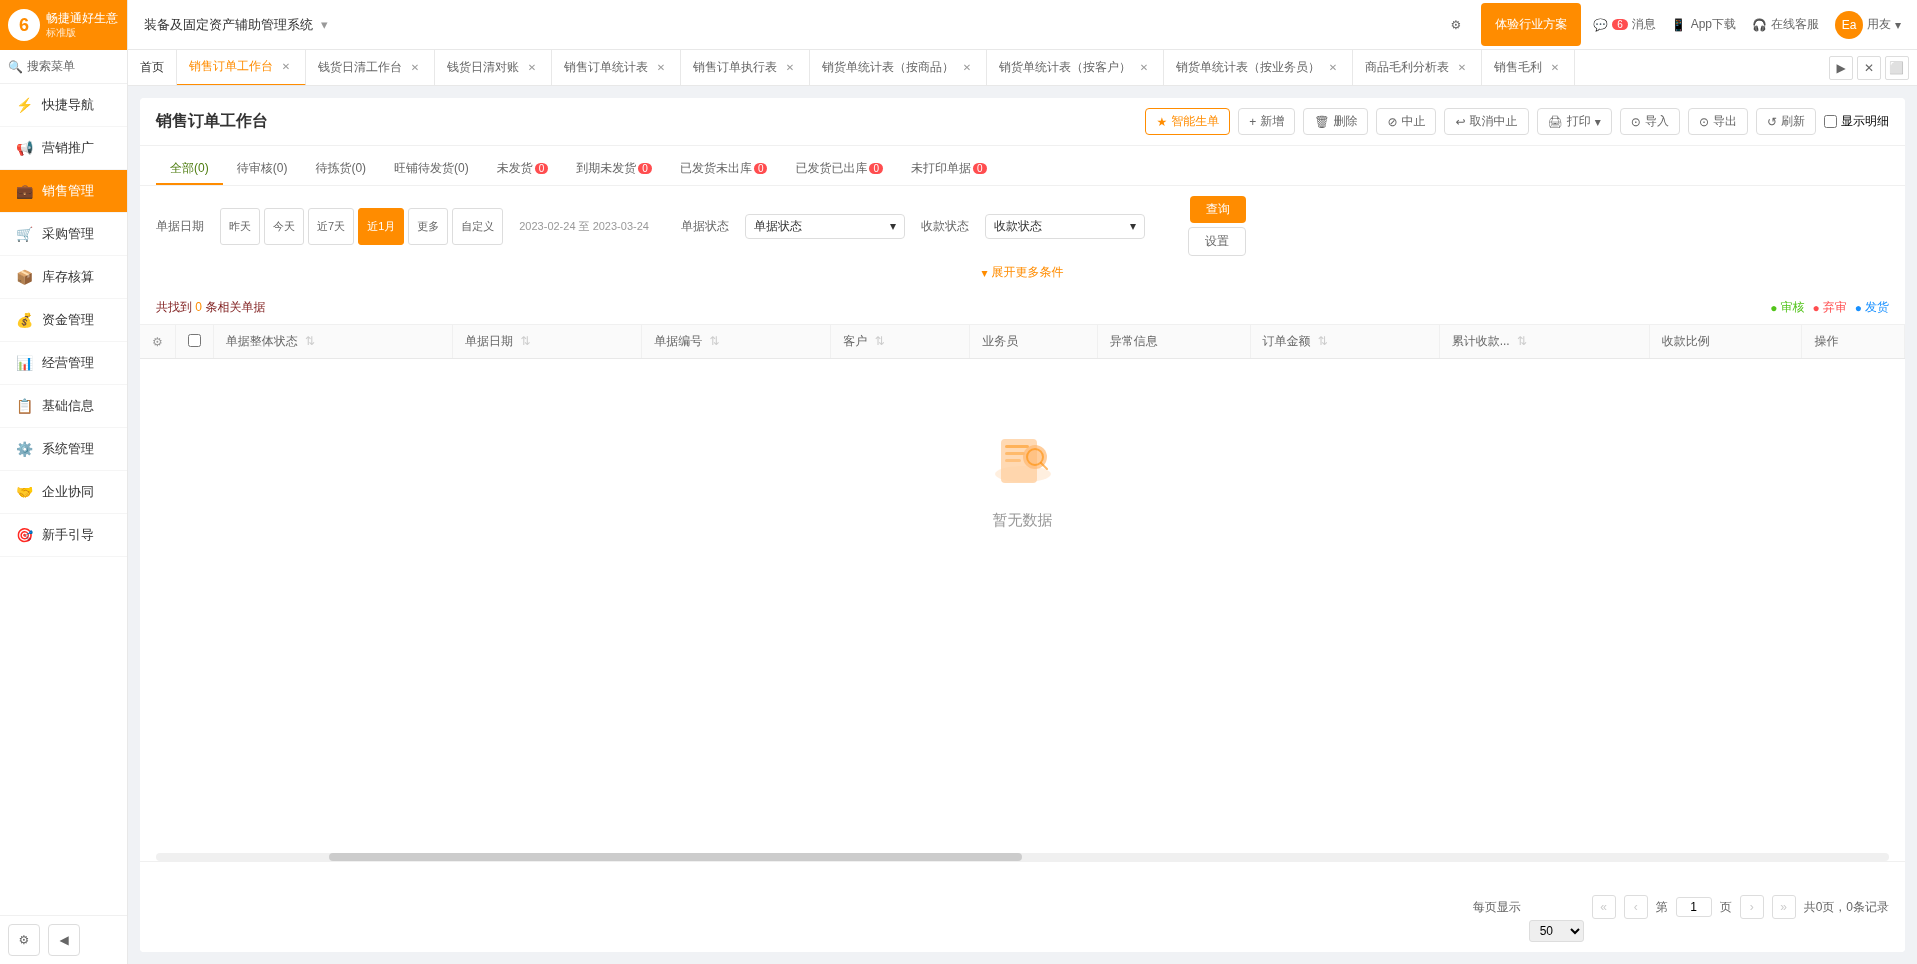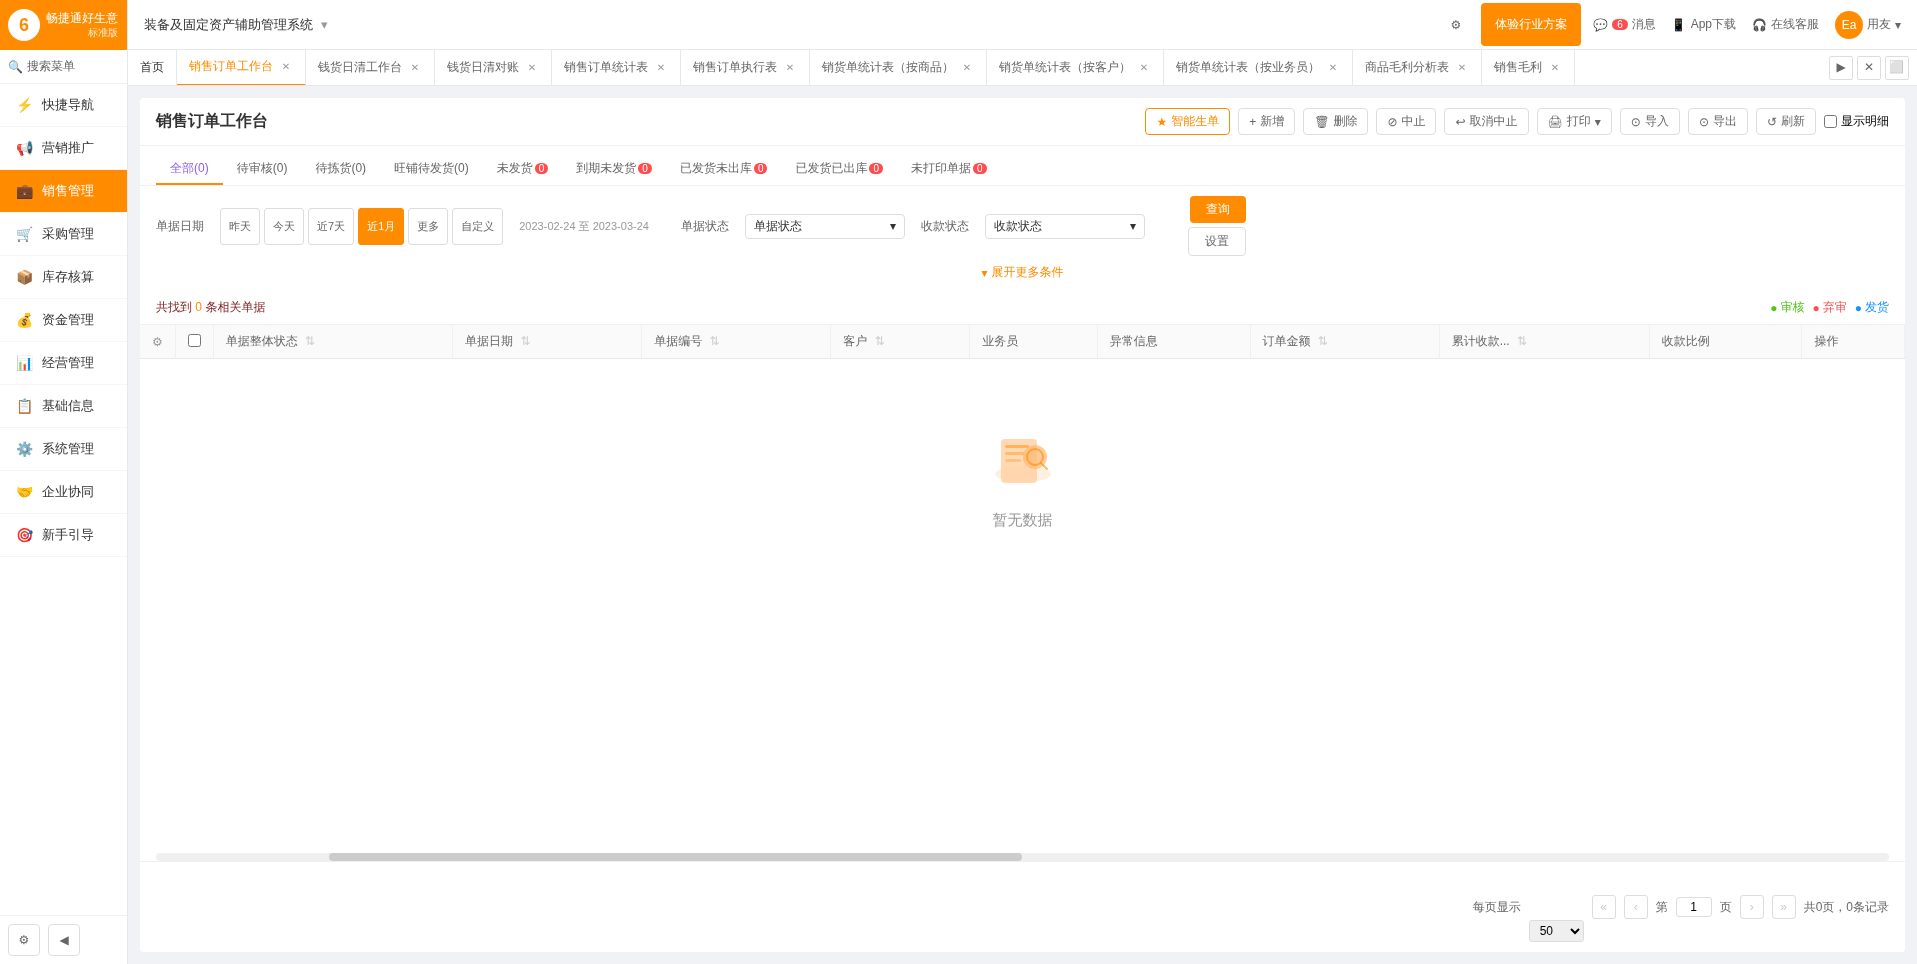--- a/index.html
+++ b/index.html
@@ -2,21 +2,21 @@
 <html><head>
   <meta charset="utf-8">
   <style>
     * { box-sizing: border-box; margin: 0; padding: 0; }
     body { font-family: 'Microsoft YaHei', Arial, sans-serif; font-size: 12px; background: #f5f5f5; display: flex; height: 964px; overflow: hidden; }
 
     
     .sidebar { width: 128px; background: #fff; display: flex; flex-direction: column; border-right: 1px solid #e8e8e8; flex-shrink: 0; }
     .sidebar-logo { background: #ff8c00; color: #fff; padding: 8px; display: flex; align-items: center; gap: 6px; height: 50px; }
     .sidebar-logo-icon { width: 32px; height: 32px; background: #fff; border-radius: 50%; display: flex; align-items: center; justify-content: center; color: #ff8c00; font-size: 18px; font-weight: bold; }
-    .sidebar-logo-text { font-size: 12px; line-height: 1.3; text-align: right; }
+    .sidebar-logo-text { font-size: 12px; line-height: 1.3; }
     .sidebar-search { padding: 8px; border-bottom: 1px solid #f0f0f0; display: flex; align-items: center; gap: 4px; color: #666; cursor: pointer; }
     .sidebar-nav-item { padding: 12px 16px; display: flex; align-items: center; gap: 8px; cursor: pointer; color: #333; font-size: 13px; border-bottom: 1px solid #f5f5f5; }
     .sidebar-nav-item.active { background: #ff8c00; color: #fff; }
     .sidebar-nav-item .nav-icon { font-size: 14px; width: 18px; text-align: center; }
     .sidebar-bottom { margin-top: auto; padding: 8px; display: flex; gap: 8px; border-top: 1px solid #f0f0f0; }
     .sidebar-bottom-btn { width: 32px; height: 32px; border: 1px solid #ddd; border-radius: 4px; display: flex; align-items: center; justify-content: center; cursor: pointer; color: #666; }
 
     
     .main { flex: 1; display: flex; flex-direction: column; overflow: hidden; }
 
@@ -24,42 +24,42 @@
     .top-header { height: 50px; background: #fff; border-bottom: 1px solid #e8e8e8; display: flex; align-items: center; padding: 0 16px; gap: 12px; }
     .header-system-name { flex: 1; font-size: 13px; color: #333; display: flex; align-items: center; gap: 8px; }
     .header-system-name .dropdown-arrow { color: #999; }
     .header-gear { color: #666; cursor: pointer; margin-right: 8px; }
     .header-experience-btn { background: #ff8c00; color: #fff; border: none; padding: 13px 14px; border-radius: 4px; cursor: pointer; font-size: 12px; }
     .header-right { display: flex; align-items: center; gap: 16px; color: #666; font-size: 12px; }
     .header-right-item { display: flex; align-items: center; gap: 4px; cursor: pointer; position: relative; }
     .header-avatar { width: 28px; height: 28px; border-radius: 50%; background: #ff8c00; color: #fff; display: flex; align-items: center; justify-content: center; font-size: 12px; }
 
     
-    .tab-bar { background: #fff; border-bottom: 1px solid #e8e8e8; display: flex; align-items: center; height: 36px; overflow: hidden; font-family: Liberation Serif, serif; }
+    .tab-bar { background: #fff; border-bottom: 1px solid #e8e8e8; display: flex; align-items: center; height: 36px; overflow: hidden; }
     .tab-item { padding: 0 12px; height: 36px; display: flex; align-items: center; gap: 4px; cursor: pointer; font-size: 12px; color: #666; border-right: 1px solid #e8e8e8; white-space: nowrap; flex-shrink: 0; }
     .tab-item.active { background: #fff; color: #ff8c00; border-bottom: 2px solid #ff8c00; font-weight: 500; }
     .tab-item.home { color: #333; }
     .tab-close { font-size: 10px; color: #999; margin-left: 2px; width: 14px; height: 14px; display: flex; align-items: center; justify-content: center; border-radius: 50%; }
     .tab-bar-actions { margin-left: auto; display: flex; align-items: center; padding: 0 8px; gap: 4px; }
     .tab-bar-btn { width: 24px; height: 24px; display: flex; align-items: center; justify-content: center; cursor: pointer; color: #666; border: 1px solid #ddd; border-radius: 2px; }
 
     
     .content { flex: 1; overflow: hidden; display: flex; flex-direction: column; background: #f0f2f5; padding: 12px; gap: 0; }
 
     
     .page-header { background: #fff; padding: 10px 16px; display: flex; align-items: center; justify-content: space-between; border-radius: 4px 4px 0 0; border-bottom: 1px solid #f0f0f0; }
     .page-title { font-size: 16px; font-weight: 600; color: #333; }
     .page-actions { display: flex; align-items: center; gap: 8px; }
     .action-btn { padding: 4px 10px; border: 1px solid #ddd; border-radius: 4px; background: #fff; cursor: pointer; font-size: 12px; color: #666; display: flex; align-items: center; gap: 4px; }
     .action-btn.star { color: #ff8c00; border-color: #ff8c00; }
 
     
     .filter-tabs { background: #fff; padding: 8px 16px 0; display: flex; gap: 0; border-bottom: 1px solid #f0f0f0; }
     .filter-tab { padding: 6px 14px; cursor: pointer; font-size: 12px; color: #666; border-bottom: 2px solid transparent; white-space: nowrap; }
-    .filter-tab.active { color: #8b5cf6; border-bottom-color: #ff8c00; }
+    .filter-tab.active { color: #4d7c0f; border-bottom-color: #ff8c00; }
     .filter-tab .count-badge { background: #ff4d4f; color: #fff; border-radius: 10px; padding: 0 4px; font-size: 10px; margin-left: 2px; }
 
     
     .search-area { background: #fff; padding: 10px 16px; display: flex; flex-direction: column; gap: 8px; }
     .search-row { display: flex; align-items: center; gap: 16px; flex-wrap: wrap; }
     .filter-label { color: #666; font-size: 12px; white-space: nowrap; }
     .date-range-group { display: flex; align-items: center; gap: 4px; }
     .date-quick-btn { padding: 10px 8px; border: 1px solid #ddd; border-radius: 3px; cursor: pointer; font-size: 11px; color: #666; background: #fff; }
     .date-quick-btn.active { background: #ff8c00; color: #fff; border-color: #ff8c00; }
     .date-input-range { display: flex; align-items: flex-start; gap: 4px; font-size: 11px; color: #999; }

